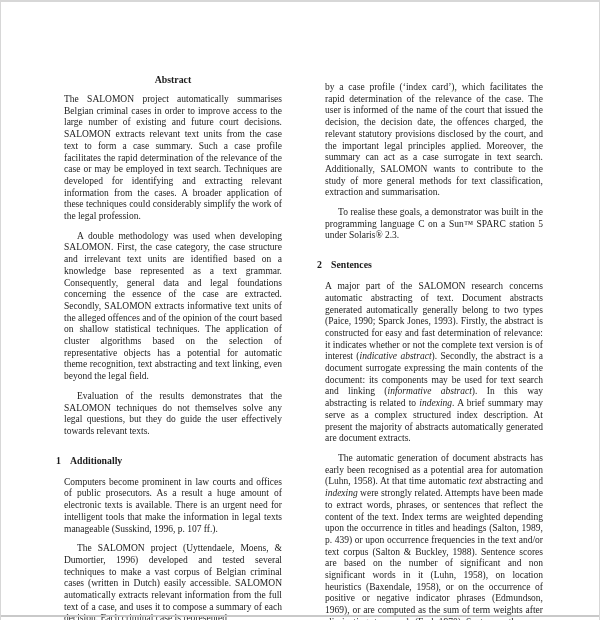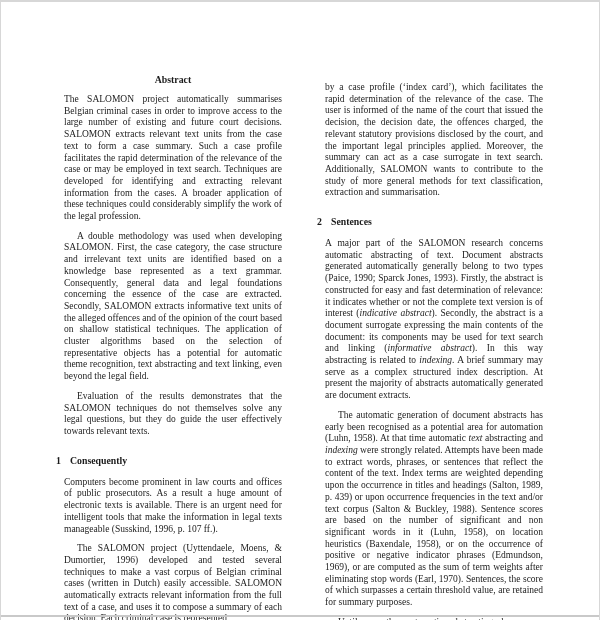--- a/index.html
+++ b/index.html
@@ -46,25 +46,26 @@
 </style>
 </head>
 <body>
 
 <div class="page">
   <div class="col col-left">
       <h2 class="h-center"><span>Abstract</span></h2>
       <p class="para"><span>The SALOMON project automatically summarises Belgian criminal cases in order to improve access to the large number of existing and future court decisions. SALOMON extracts relevant text units from the case text to form a case summary. Such a case profile facilitates the rapid determination of the relevance of the case or may be employed in text search. Techniques are developed for identifying and extracting relevant information from the cases. A broader application of these techniques could considerably simplify the work of the legal profession.</span></p>
       <p class="para indent"><span>A double methodology was used when developing SALOMON. First, the case category, the case structure and irrelevant text units are identified based on a knowledge base represented as a text grammar. Consequently, general data and legal foundations concerning the essence of the case are extracted. Secondly, SALOMON extracts informative text units of the alleged offences and of the opinion of the court based on shallow statistical techniques. The application of cluster algorithms based on the selection of representative objects has a potential for automatic theme recognition, text abstracting and text linking, even beyond the legal field.</span></p>
       <p class="para indent"><span>Evaluation of the results demonstrates that the SALOMON techniques do not themselves solve any legal questions, but they do guide the user effectively towards relevant texts.</span></p>
-      <h2 class="h-num"><span class="hnum">1</span><span>Consequently</span></h2>
+      <h2 class="h-num"><span class="hnum">1</span><span>Additionally</span></h2>
       <p class="para"><span>Computers become prominent in law courts and offices of public prosecutors. As a result a huge amount of electronic texts is available. There is an urgent need for intelligent tools that make the information in legal texts manageable (Susskind, 1996, p. 107 ff.).</span></p>
       <p class="para indent"><span>The SALOMON project (Uyttendaele, Moens, &amp; Dumortier, 1996) developed and tested several techniques to make a vast corpus of Belgian criminal cases (written in Dutch) easily accessible. SALOMON automatically extracts relevant information from the full text of a case, and uses it to compose a summary of each decision. Each criminal case is represented</span></p>
     </div>
   <div class="col col-right">
       <p class="para"><span>by a case profile (‘index card’), which facilitates the rapid determination of the relevance of the case. The user is informed of the name of the court that issued the decision, the decision date, the offences charged, the relevant statutory provisions disclosed by the court, and the important legal principles applied. Moreover, the summary can act as a case surrogate in text search. Additionally, SALOMON wants to contribute to the study of more general methods for text classification, extraction and summarisation.</span></p>
+      <p class="para indent"><span>To realise these goals, a demonstrator was built in the programming language C on a Sun™ SPARC station 5 under Solaris® 2.3.</span></p>
       <h2 class="h-num"><span class="hnum">2</span><span>Sentences</span></h2>
       <p class="para"><span>A major part of the SALOMON research concerns automatic abstracting of text. Document abstracts generated automatically generally belong to two types (Paice, 1990; Sparck Jones, 1993). Firstly, the abstract is constructed for easy and fast determination of relevance: it indicates whether or not the complete text version is of interest (</span><span class="it">indicative abstract</span><span>). Secondly, the abstract is a document surrogate expressing the main contents of the document: its components may be used for text search and linking (</span><span class="it">informative abstract</span><span>). In this way abstracting is related to </span><span class="it">indexing</span><span>. A brief summary may serve as a complex structured index description. At present the majority of abstracts automatically generated are document extracts.</span></p>
       <p class="para indent"><span>The automatic generation of document abstracts has early been recognised as a potential area for automation (Luhn, 1958). At that time automatic </span><span class="it">text</span><span> abstracting and </span><span class="it">indexing</span><span> were strongly related. Attempts have been made to extract words, phrases, or sentences that reflect the content of the text. Index terms are weighted depending upon the occurrence in titles and headings (Salton, 1989, p. 439) or upon occurrence frequencies in the text and/or text corpus (Salton &amp; Buckley, 1988). Sentence scores are based on the number of significant and non significant words in it (Luhn, 1958), on location heuristics (Baxendale, 1958), or on the occurrence of positive or negative indicator phrases (Edmundson, 1969), or are computed as the sum of term weights after eliminating stop words (Earl, 1970). Sentences, the score of which surpasses a certain threshold value, are retained for summary purposes.</span></p>
       <p class="para indent"><span>Until recently, automatic abstracting has never received abstract attention, apart from the application of artificial</span></p>
     </div>
   <div class="page-bottom-edge"></div>
 </div>
 
 </body></html>

